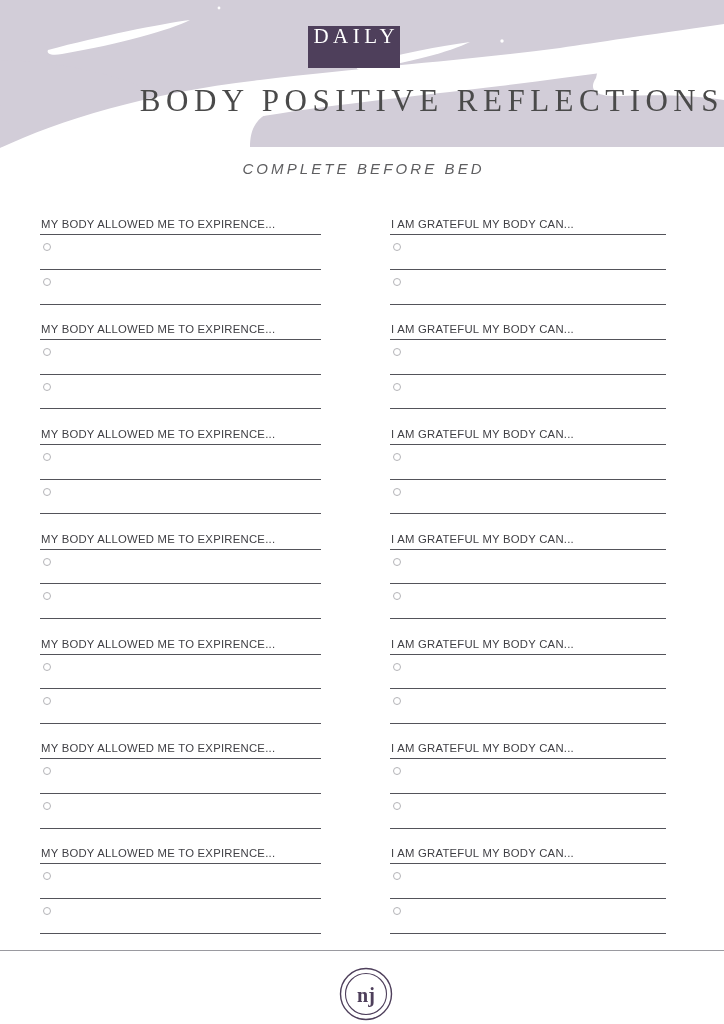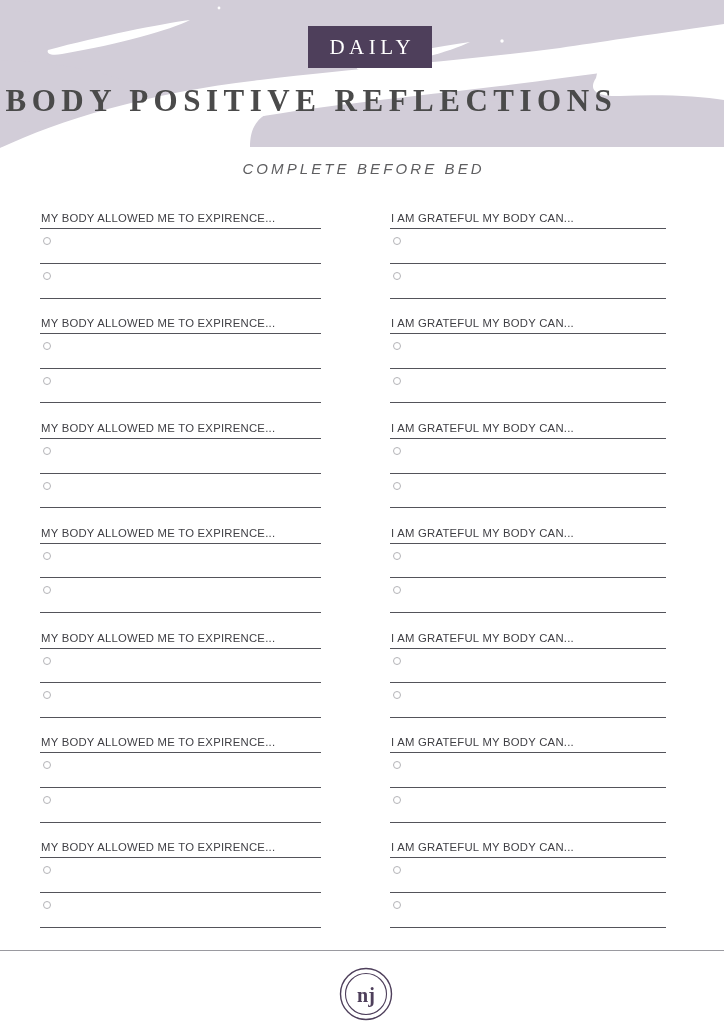--- a/index.html
+++ b/index.html
@@ -27,45 +27,44 @@
     width: 724px;
     height: 200px;
     overflow: hidden;
   }
   .header svg { position: absolute; left: 0; top: 0; }
 
   .daily-badge {
     position: absolute;
     left: 308px;
     top: 26px;
-    width: 124px;
+    width: 92px;
     height: 42px;
     background: #4e3f5b;
     display: flex;
-    align-items: center;
     justify-content: center;
   }
   .daily-badge span {
     color: #ffffff;
     font-family: "Liberation Serif", serif;
     font-size: 21px;
     letter-spacing: 4.5px;
     text-indent: 4.5px;
     line-height: 1;
   }
 
   .main-title {
     position: absolute;
     left: 0;
     top: 84px;
     width: 724px;
-    text-align: left;
+    text-align: right;
     font-family: "Liberation Serif", serif;
     font-size: 31px;
-    font-weight: 700;
+    font-weight: 400;
     color: #4a4a4a;
     letter-spacing: 5.5px;
     text-indent: 5.5px;
     white-space: nowrap;
     line-height: 1.1;
   }
 
   .subtitle {
     position: absolute;
     left: 0;
@@ -79,21 +78,21 @@
     color: #5e5e60;
     letter-spacing: 3.1px;
     text-indent: 3.1px;
     white-space: nowrap;
   }
 
   
   .content {
     position: absolute;
     left: 0;
-    top: 204px;
+    top: 210px;
     width: 724px;
     height: 730px;
     display: flex;
   }
   .column {
     position: relative;
     height: 100%;
   }
   .column.left  { width: 340px; margin-left: 40px; }
   .column.right { width: 340px; margin-left: 16px; }

